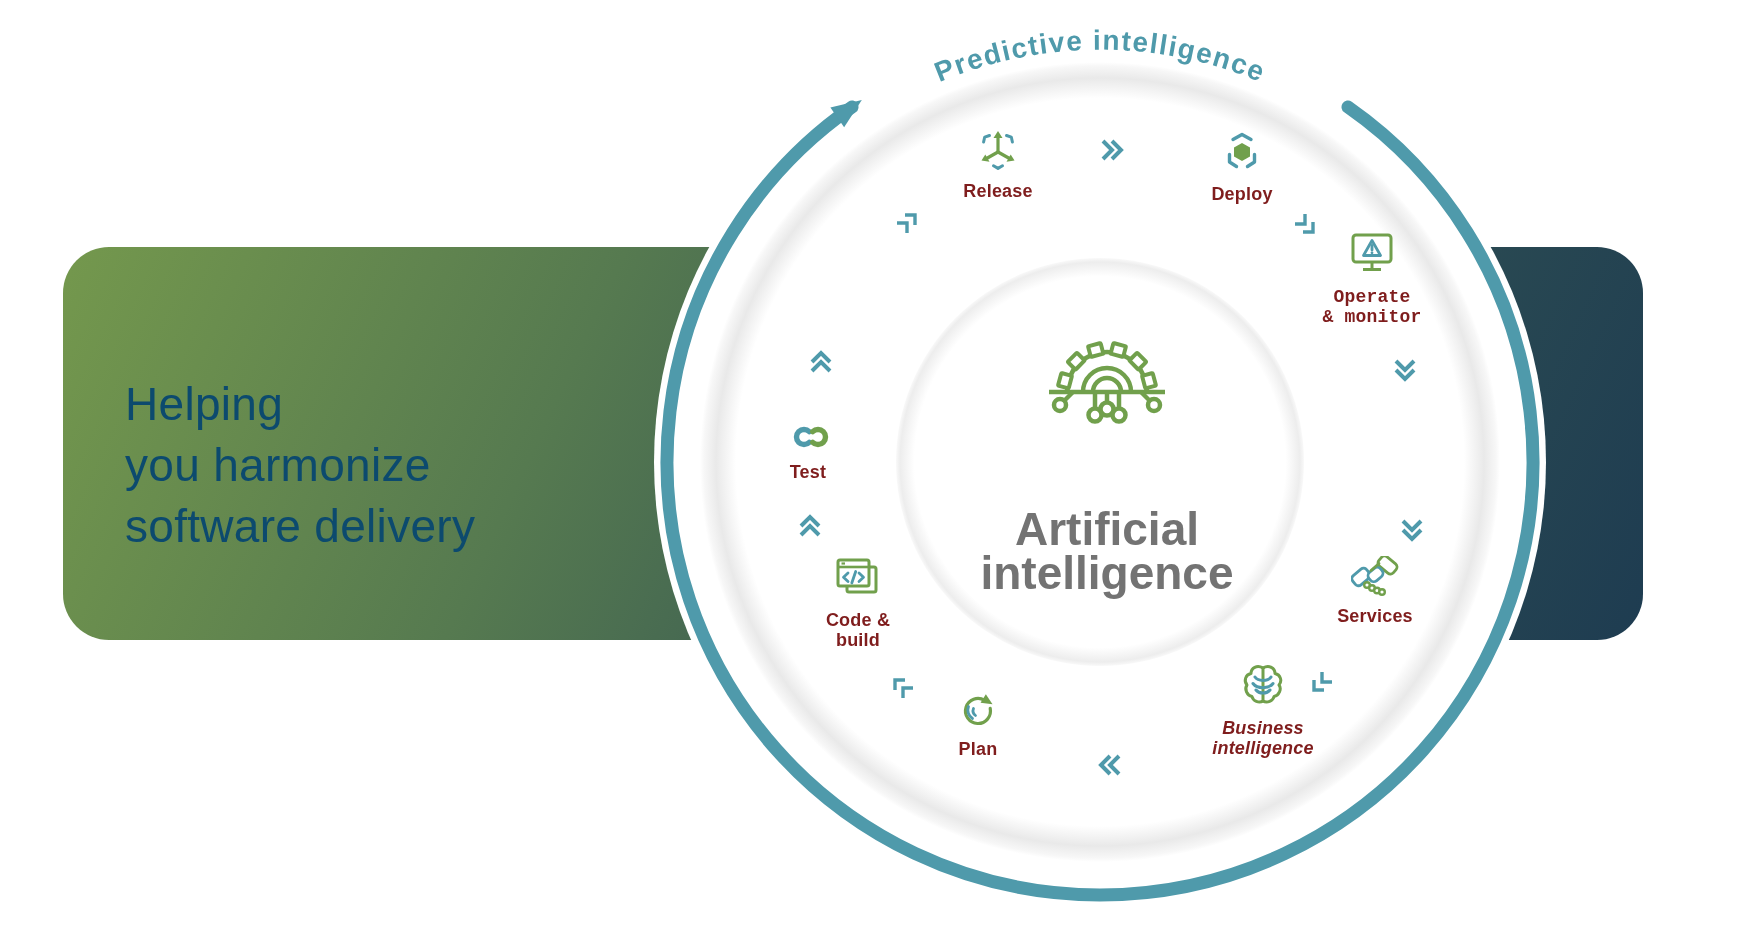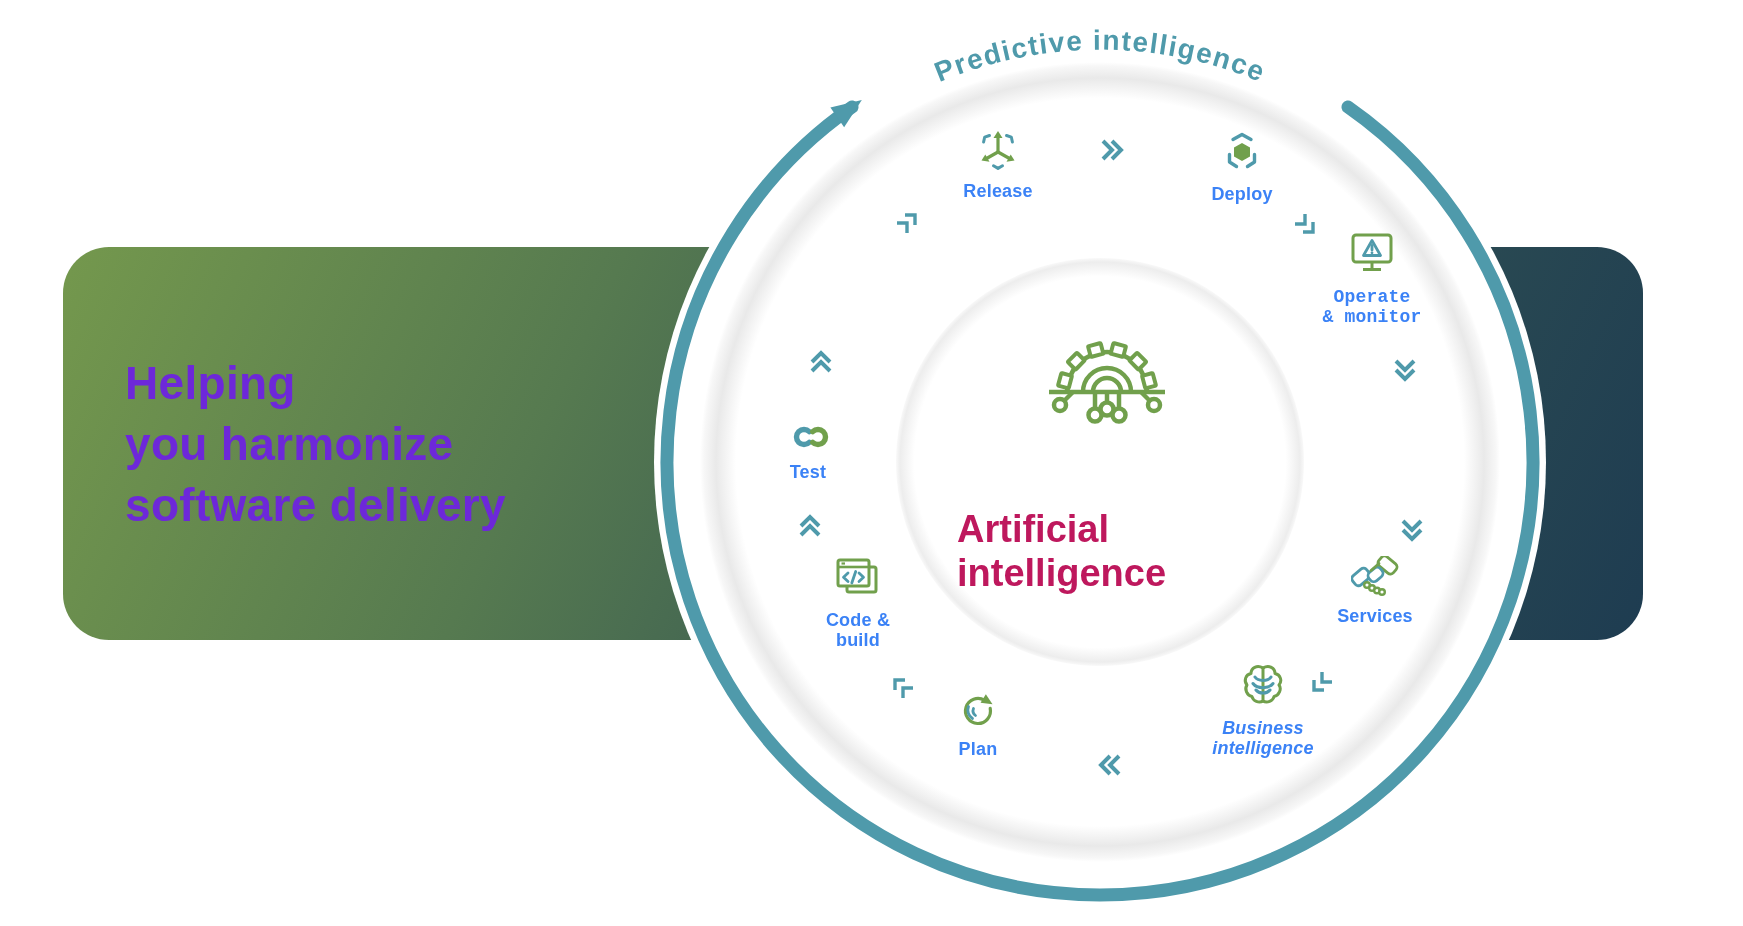--- a/index.html
+++ b/index.html
@@ -7,42 +7,42 @@
     position:relative;width:1743px;height:926px;overflow:hidden;
     font-family:"Liberation Sans", sans-serif;background:#ffffff;
   }
   
   #banner{
     position:absolute;left:63px;top:247px;width:1580px;height:393px;
     border-radius:46px;
     background:linear-gradient(115deg,#74984d 0%,#567a50 32%,#315253 66%,#1e3c51 100%);
   }
   #headline{
-    position:absolute;left:125px;top:353px;width:520px;
-    color:#6d28d9;font-size:46px;line-height:61px;font-weight:700;letter-spacing:.3px;
+    position:absolute;left:125px;top:374px;width:520px;
+    color:#0c4a6e;font-size:46px;line-height:61px;font-weight:400;letter-spacing:.3px;
   }
   
   .circle{position:absolute;border-radius:50%;}
   #margin-circle{left:654px;top:16px;width:892px;height:892px;background:#ffffff;}
   #disc{
     left:700px;top:62px;width:800px;height:800px;
     background:radial-gradient(closest-side,#ffffff 91%,#e9e9e9 96%,#f7f7f7 99%,#ffffff 100%);
   }
   #hub{
     left:896px;top:258px;width:408px;height:408px;
     background:radial-gradient(closest-side,#ffffff 91%,#ededed 98%,#f9f9f9 100%);
   }
   #arc-layer{position:absolute;left:0;top:0;width:1743px;height:926px;}
   
   .stage{position:absolute;width:160px;display:flex;flex-direction:column;align-items:center;}
-  .stage .lbl{margin-top:6px;font-size:18px;line-height:20px;font-weight:700;color:#3b82f6;text-align:center;letter-spacing:.2px;}
+  .stage .lbl{margin-top:6px;font-size:18px;line-height:20px;font-weight:700;color:#7f1d1d;text-align:center;letter-spacing:.2px;}
   .conn{position:absolute;}
   
-  #hub-text{position:absolute;left:957px;top:507px;width:300px;text-align:left;
-    font-size:38px;line-height:44px;font-weight:700;color:#be185d;}
+  #hub-text{position:absolute;left:957px;top:507px;width:300px;text-align:center;
+    font-size:46px;line-height:44px;font-weight:700;color:#737373;}
   #ai-icon{position:absolute;left:1039px;top:308px;}
   .arc-text{font-size:28px;font-weight:700;letter-spacing:1.5px;fill:#4f9aab;}
 </style>
 </head>
 <body>
 
 <div id="canvas">
 
   <div id="banner"></div>
 

